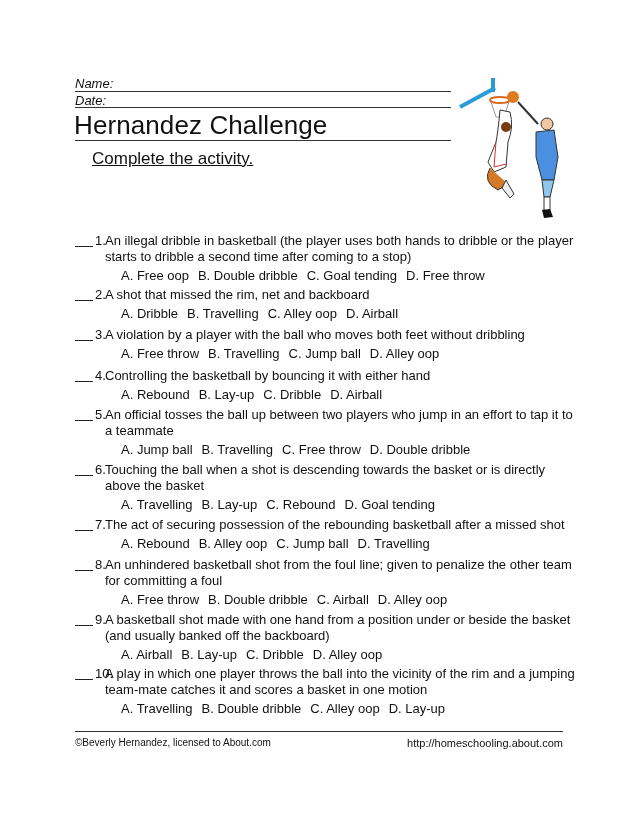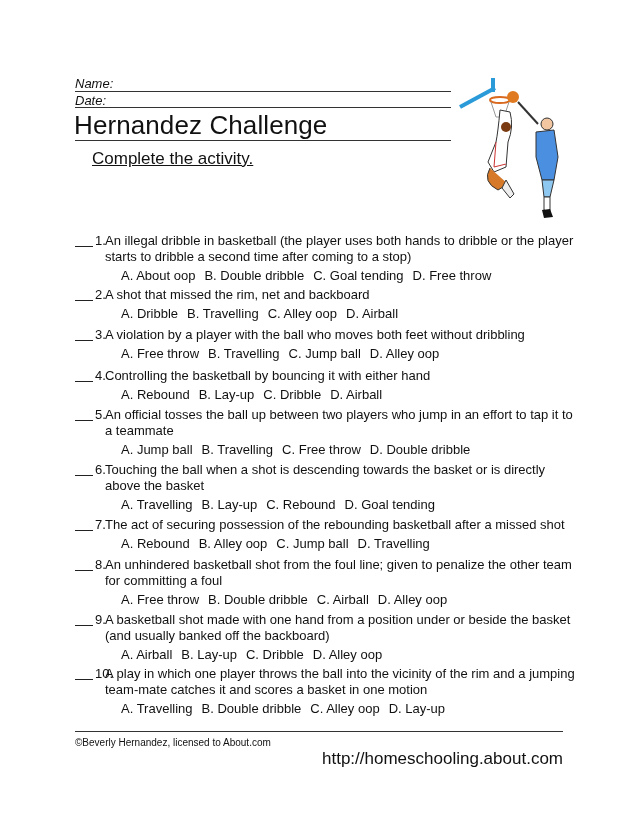--- a/index.html
+++ b/index.html
@@ -11,21 +11,21 @@
   .instr { position: absolute; left: 92px; top: 149px; font-size: 17px; text-decoration: underline; }
   .art { position: absolute; left: 458px; top: 72px; width: 125px; height: 148px; }
   .q { position: absolute; left: 75px; width: 500px; font-size: 13px; line-height: 16px; }
   .q .blank { position: absolute; left: 0; top: 0; width: 18px; border-bottom: 1px solid #222; height: 13px; }
   .q .num { position: absolute; left: 20px; top: 0; }
   .q .text { margin-left: 30px; }
   .q .opts { margin-left: 46px; margin-top: 3px; word-spacing: 0px; }
   .q .opts span { margin-right: 9px; }
   .footer-line { position: absolute; left: 75px; top: 731px; width: 488px; border-bottom: 1px solid #333; }
   .footer-left { position: absolute; left: 75px; top: 737px; font-size: 10px; }
-  .footer-right { position: absolute; right: 75px; top: 737px; font-size: 17px; margin-top: 12px; }
+  .footer-right { position: absolute; right: 75px; top: 737px; font-size: 11px; }
 </style>
 </head>
 <body>
 
 <div class="lbl" style="top:76px">Name:</div>
 <div class="hdr-line" style="top:91px"></div>
 <div class="lbl" style="top:93px">Date:</div>
 <div class="hdr-line" style="top:107px"></div>
 <div class="title">Hernandez Challenge</div>
 <div class="hdr-line" style="top:140px"></div>
@@ -54,21 +54,21 @@
     <path d="M86,125 L86,138 L92,140 L92,125 Z" fill="#fff" stroke="#333" stroke-width="1"></path>
     <path d="M84,138 L92,137 L95,145 L86,146 Z" fill="#111"></path>
   </g>
 </svg>
 
 <div class="q" style="top:233px">
   <div class="blank"></div>
   <div class="num">1.</div>
   <div class="text">An illegal dribble in basketball (the player uses both hands to dribble or the player starts to dribble a second time after coming to a stop)</div>
   <div class="opts">
-    <span>A. About oop</span><span>B. Double dribble</span><span>C. Goal tending</span><span>D. Free throw</span>
+    <span>A. Free oop</span><span>B. Double dribble</span><span>C. Goal tending</span><span>D. Free throw</span>
   </div>
 </div>
 
 <div class="q" style="top:287px">
   <div class="blank"></div>
   <div class="num">2.</div>
   <div class="text">A shot that missed the rim, net and backboard</div>
   <div class="opts">
     <span>A. Dribble</span><span>B. Travelling</span><span>C. Alley oop</span><span>D. Airball</span>
   </div>

